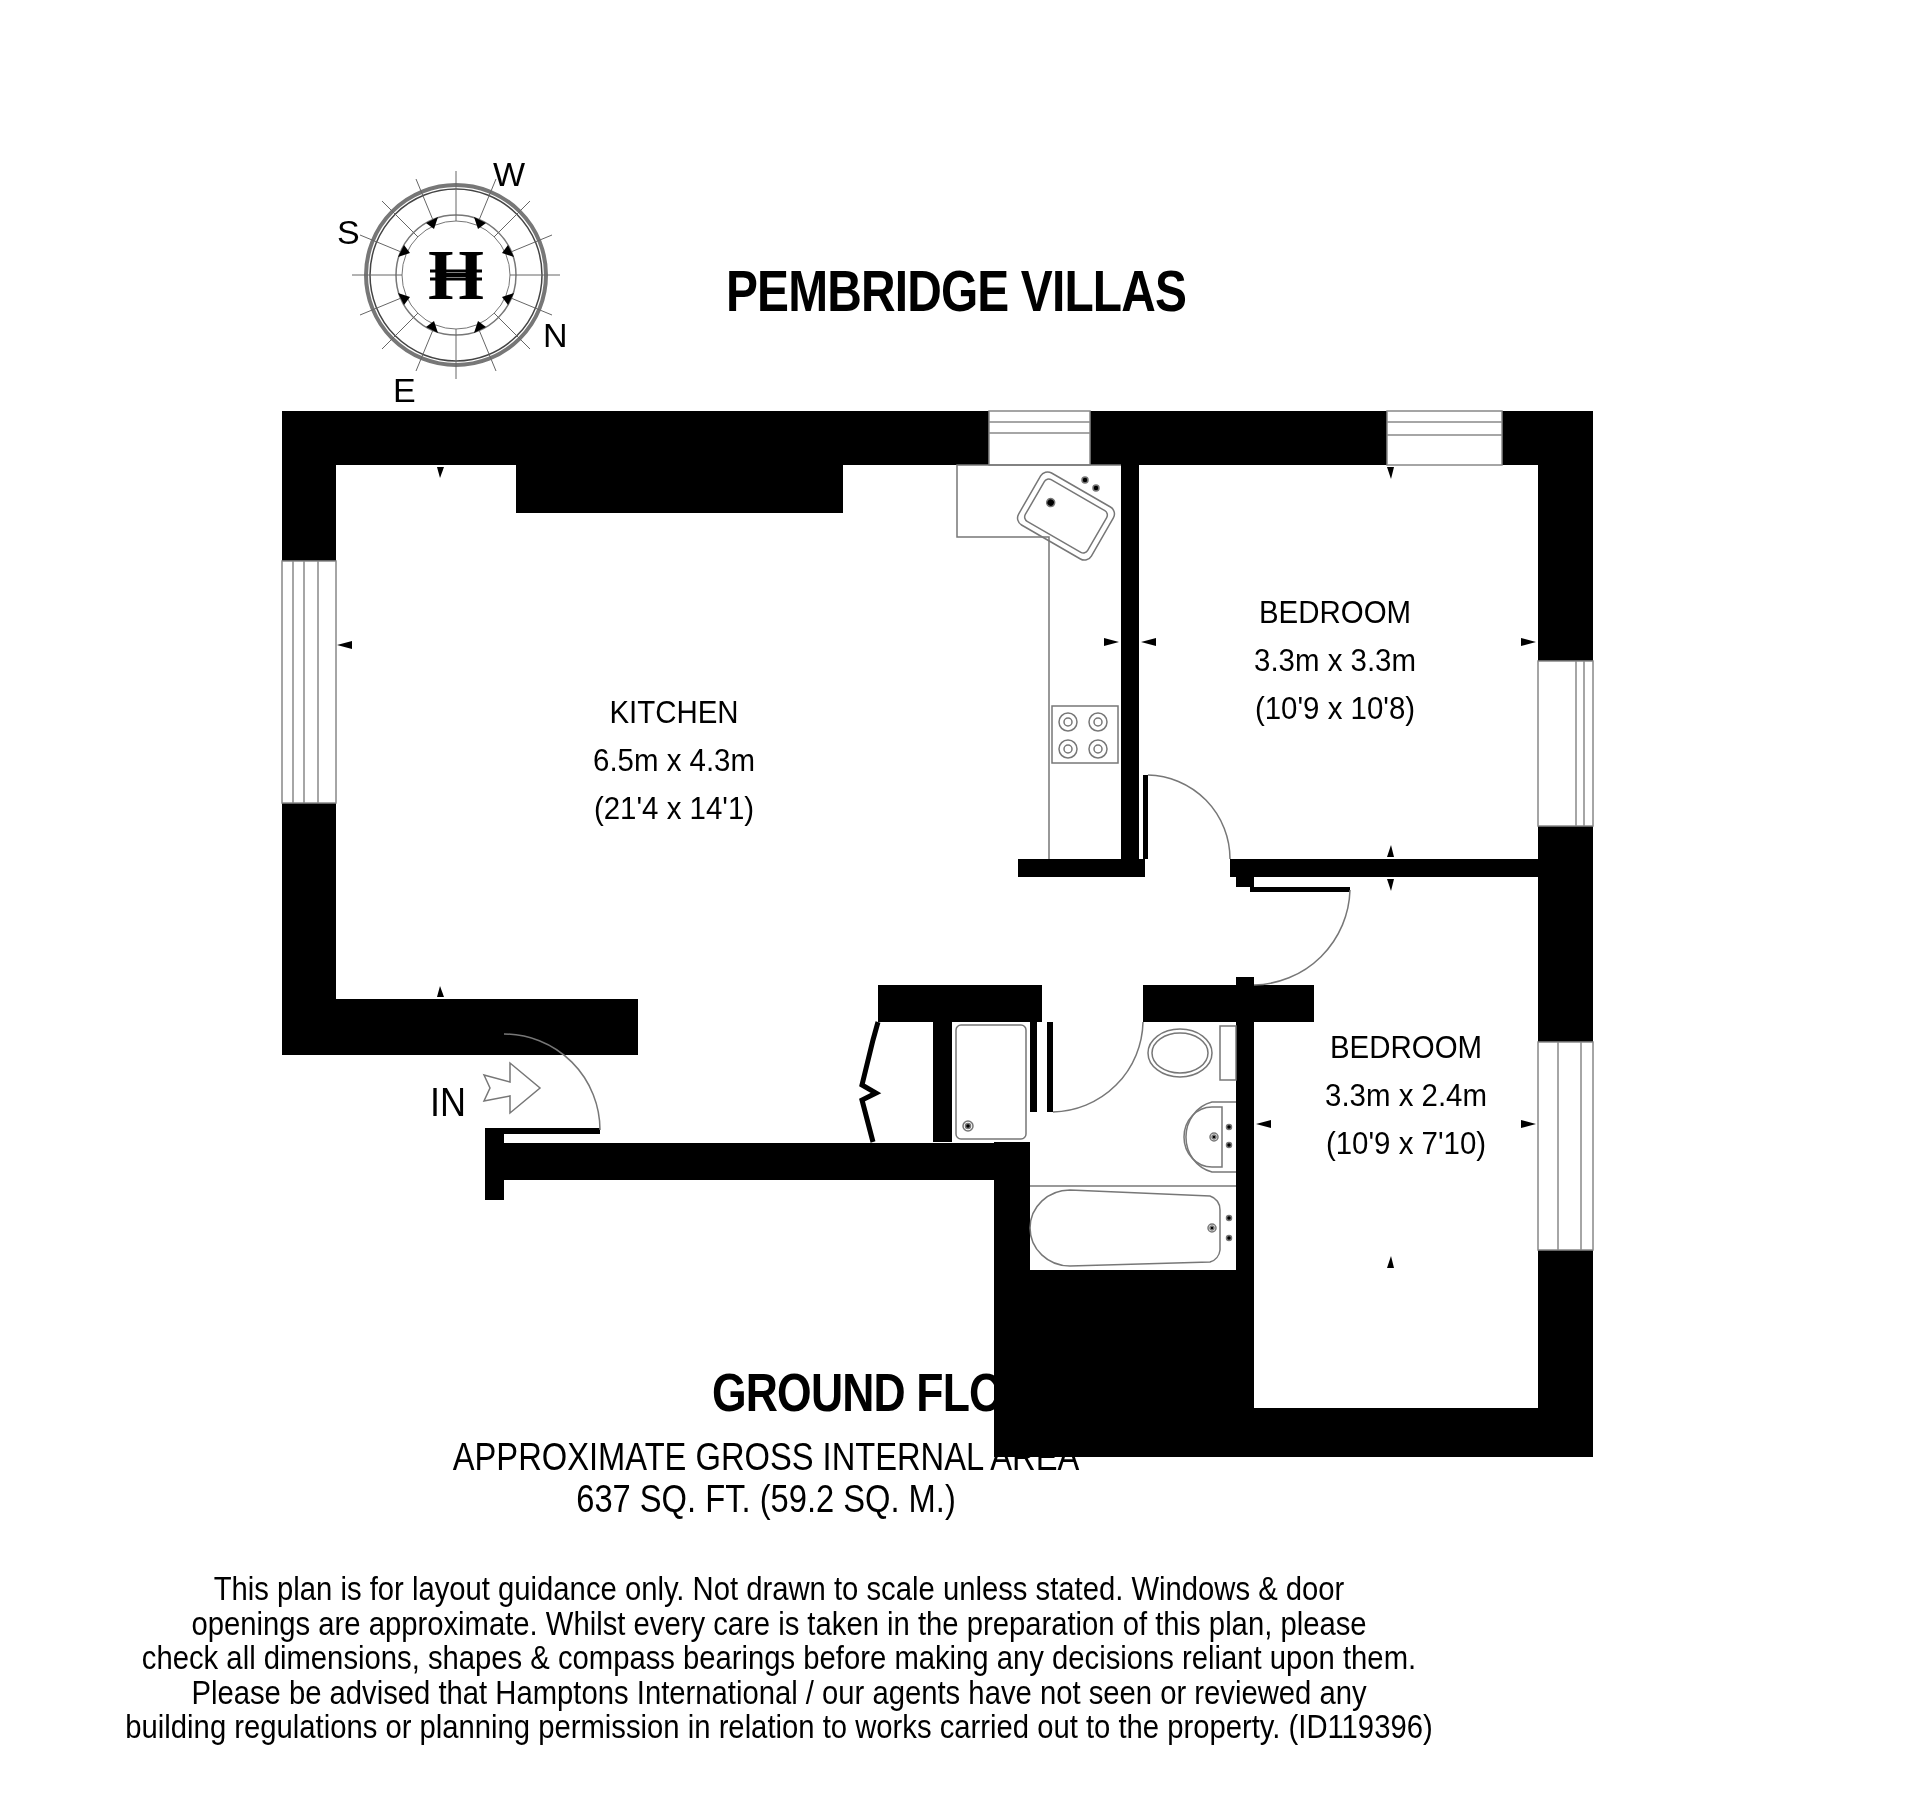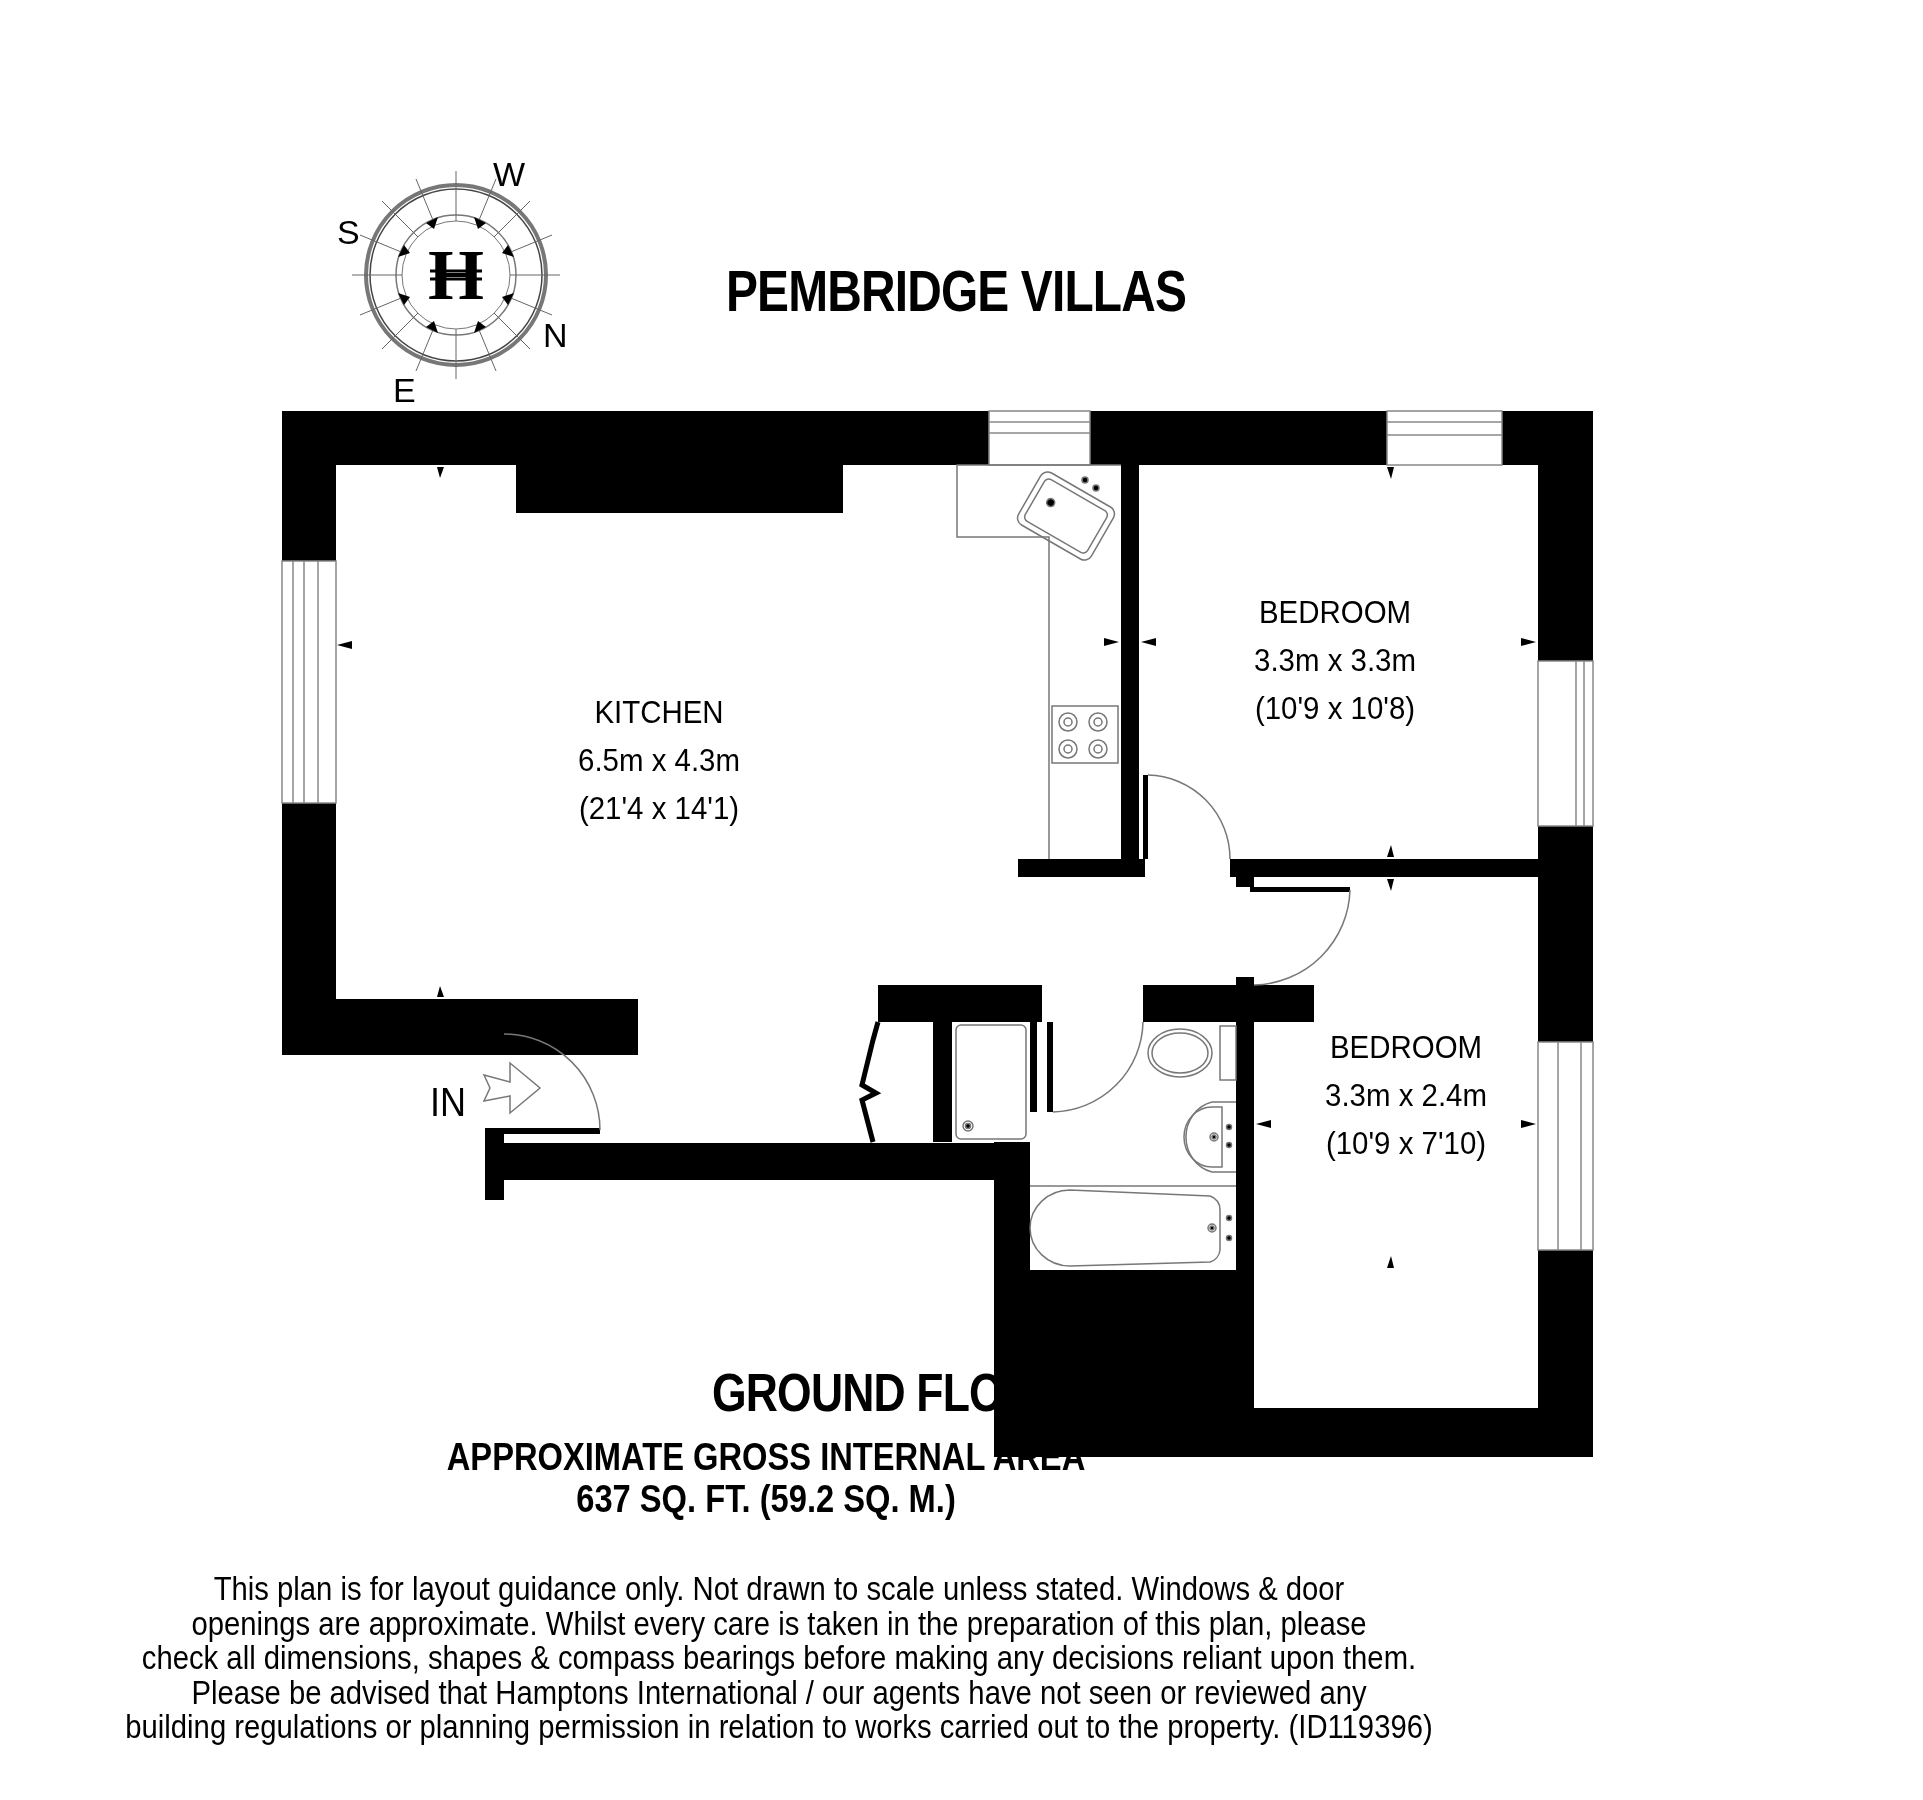--- a/index.html
+++ b/index.html
@@ -4,27 +4,27 @@
 <style>
   html, body { margin:0; padding:0; background:#ffffff; }
   body { width:1923px; height:1800px; position:relative; overflow:hidden;
          font-family:"Liberation Sans", sans-serif; color:#000; }
   #plan { position:absolute; left:0; top:0; width:1923px; height:1800px; }
   .title { position:absolute; font-weight:bold; white-space:nowrap;
            transform-origin:left top; }
   #page-title { left:726px; top:258px; font-size:57px; letter-spacing:-1px; transform:scaleX(0.84); }
   #floor-title { left:712px; top:1362px; font-size:53px; letter-spacing:-1px; transform:scaleX(0.84); }
   .center-text { position:absolute; text-align:center; white-space:nowrap; }
-  #area-block { left:0; width:1532px; top:1436px; font-size:38px; line-height:42px;font-weight:bold; }
+  #area-block { left:0; width:1532px; top:1436px; font-size:38px; line-height:42px; }
   #area-block div { transform:scaleX(0.86); }
   #disclaimer { left:0; width:1558px; top:1571px; font-size:34px; line-height:34.5px; }
   #disclaimer div { transform:scaleX(0.86); }
   .room-label { position:absolute; text-align:center; white-space:nowrap; font-size:32px; line-height:48px; }
   .room-label div { transform:scaleX(0.92); }
-  #kitchen-label { left:499px; width:320px; top:688px; }
+  #kitchen-label { left:514px; width:320px; top:688px; }
   #bed1-label { left:1175px; width:320px; top:588px; }
   #bed2-label { left:1246px; width:320px; top:1023px; }
   #in-label { position:absolute; left:430px; top:1080px; font-size:40px; transform:scaleX(0.9); transform-origin:left top; }
   .compass-letter { position:absolute; font-size:34px; }
 </style>
 </head>
 <body>
 
 <svg id="plan" viewBox="0 0 1923 1800" xmlns="http://www.w3.org/2000/svg">
 

